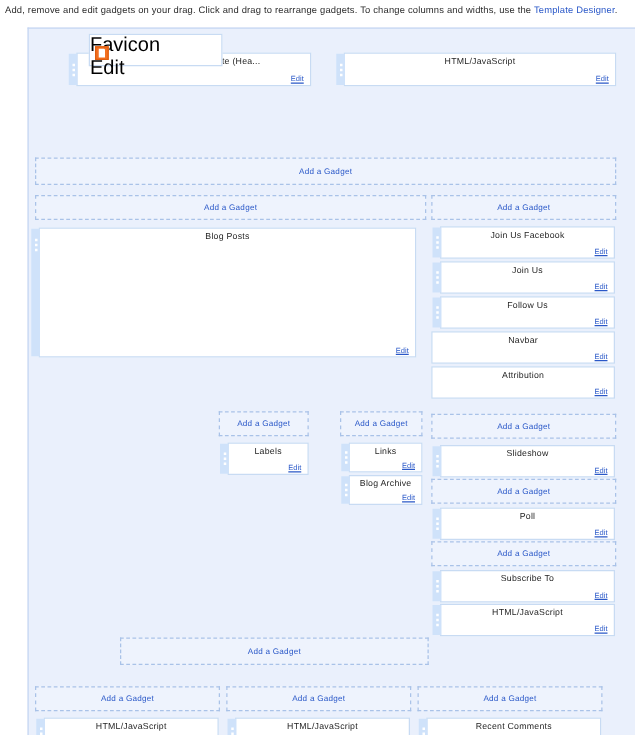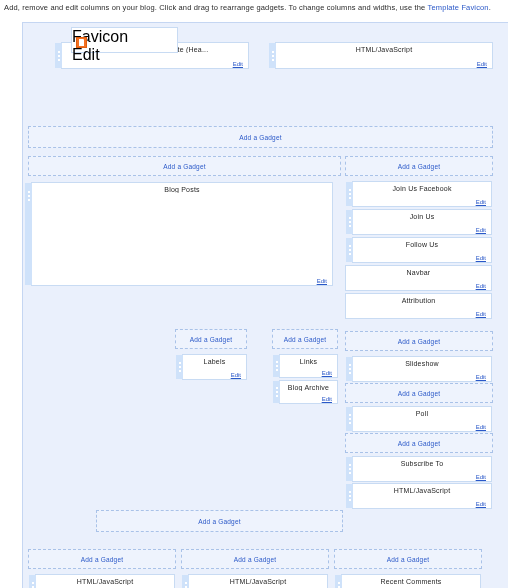--- a/index.html
+++ b/index.html
@@ -114,21 +114,21 @@
     background: #ffffff;
     border-radius: 0 1px 0 0;
   }
 </style>
 </head>
 <body>
 
 <div id="root">
 
   <div class="instructions">
-    <span>Add, remove and edit columns on your blog. Click and drag to rearrange gadgets. To change columns and widths, use the </span><a href="#">Template Favicon</a><span>.</span>
+    <span>Add, remove and edit gadgets on your drag. Click and drag to rearrange gadgets. To change columns and widths, use the </span><a href="#">Template Designer</a><span>.</span>
   </div>
 
   <div class="canvas">
 
     <div class="widget" style="left:38px; top:19px; width:188px; height:27px;">
       <div class="handle">
         <i style="top:8px"></i>
           <i style="top:12px"></i>
           <i style="top:16px"></i>
       </div>

